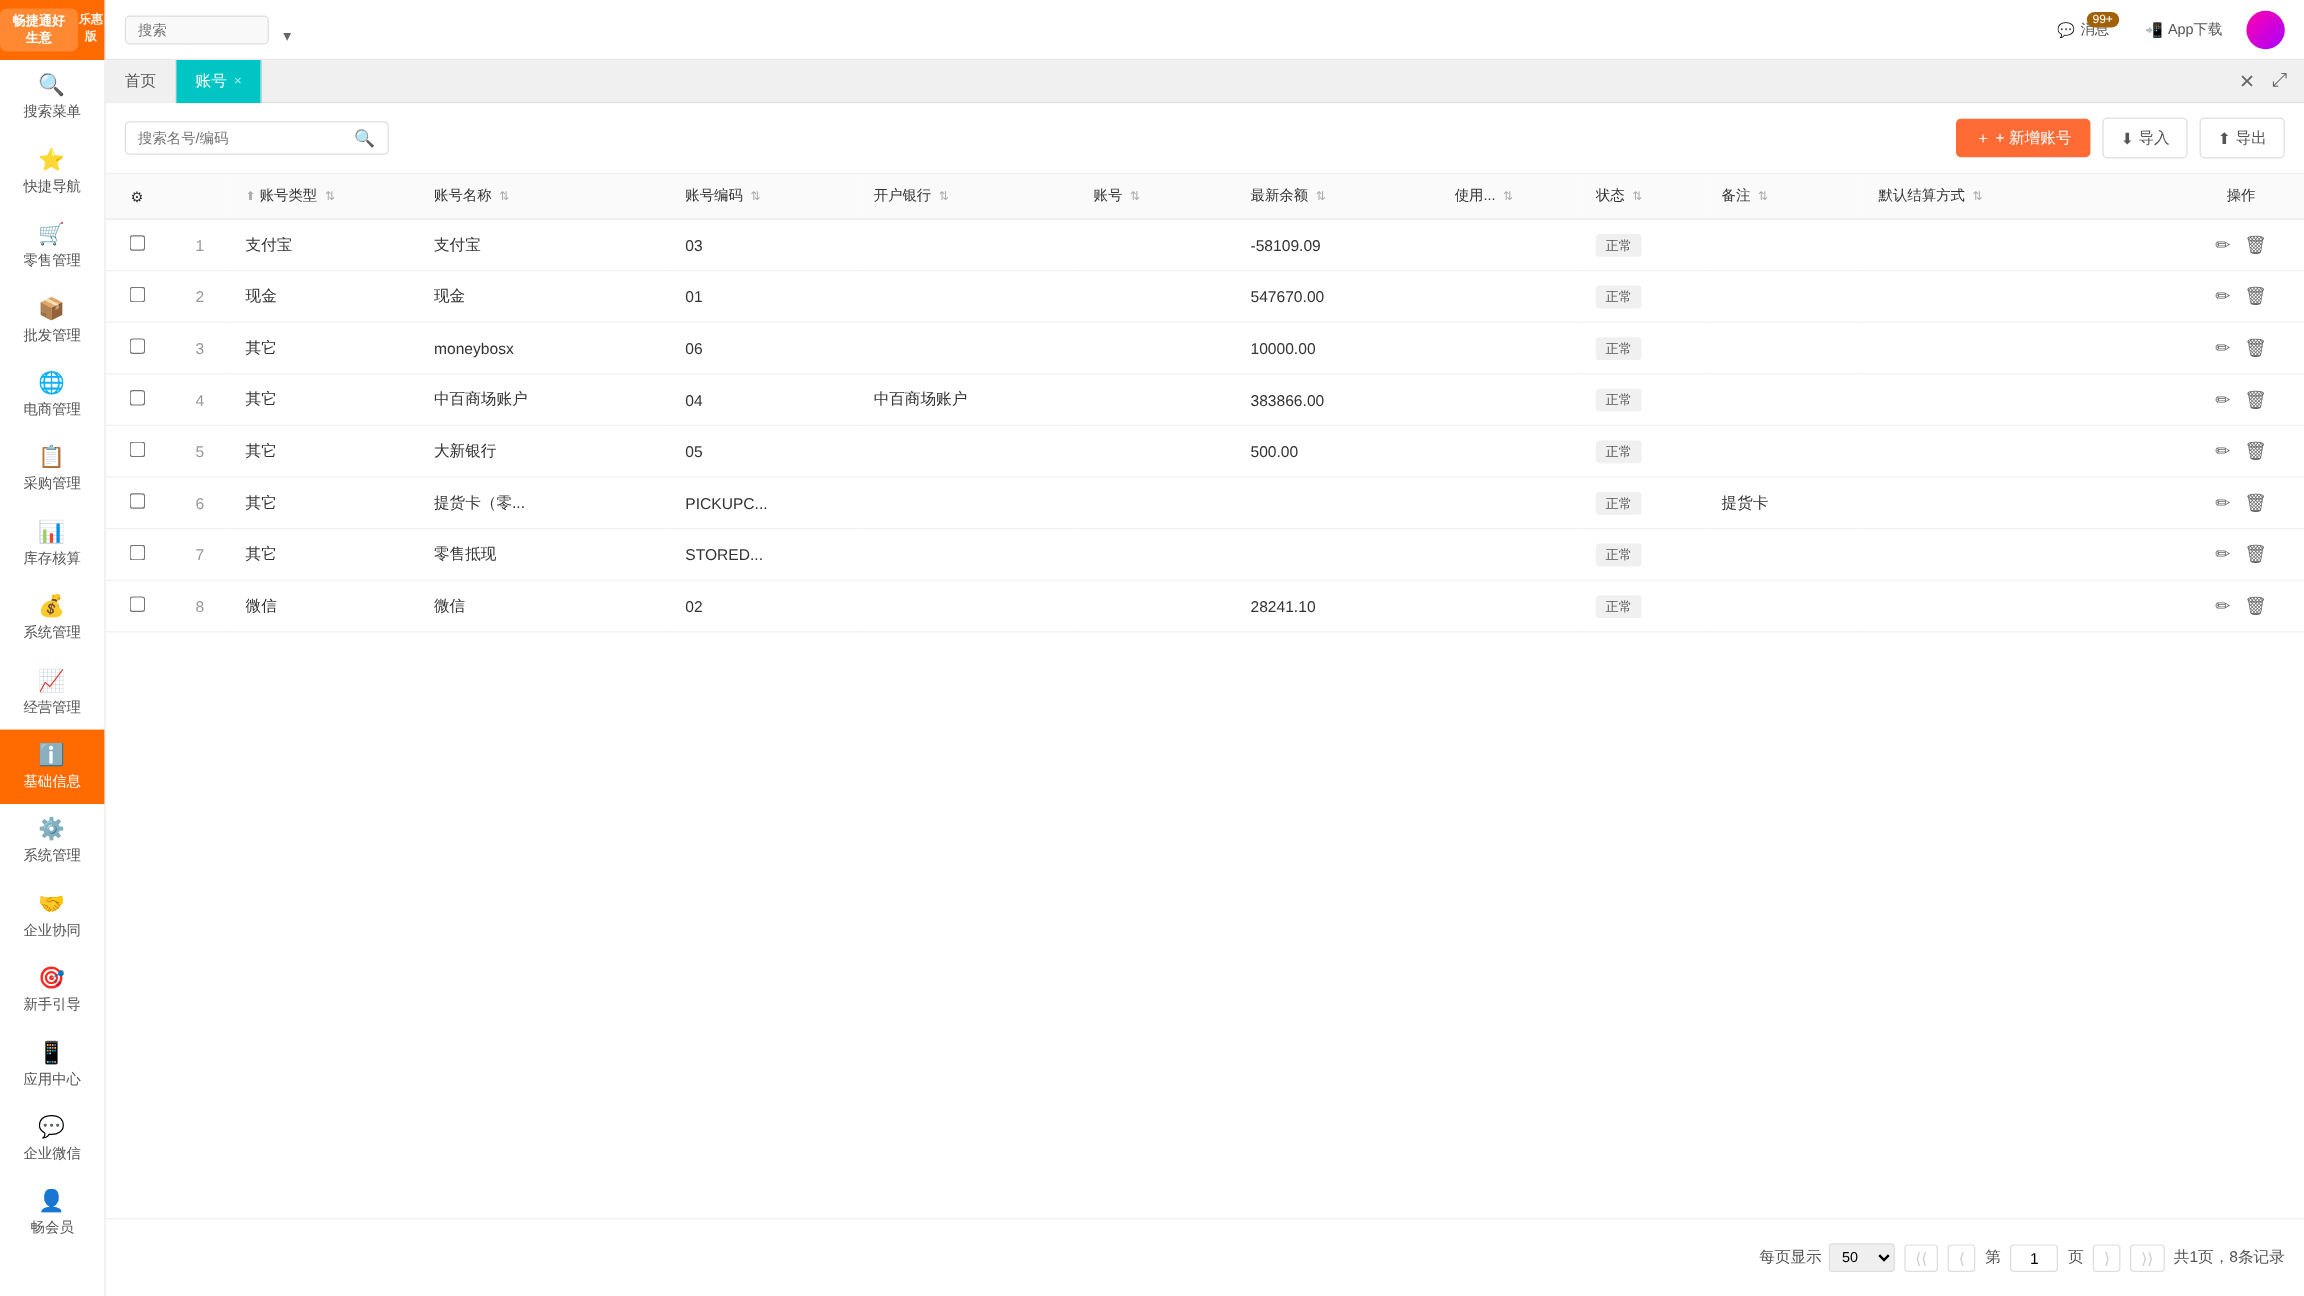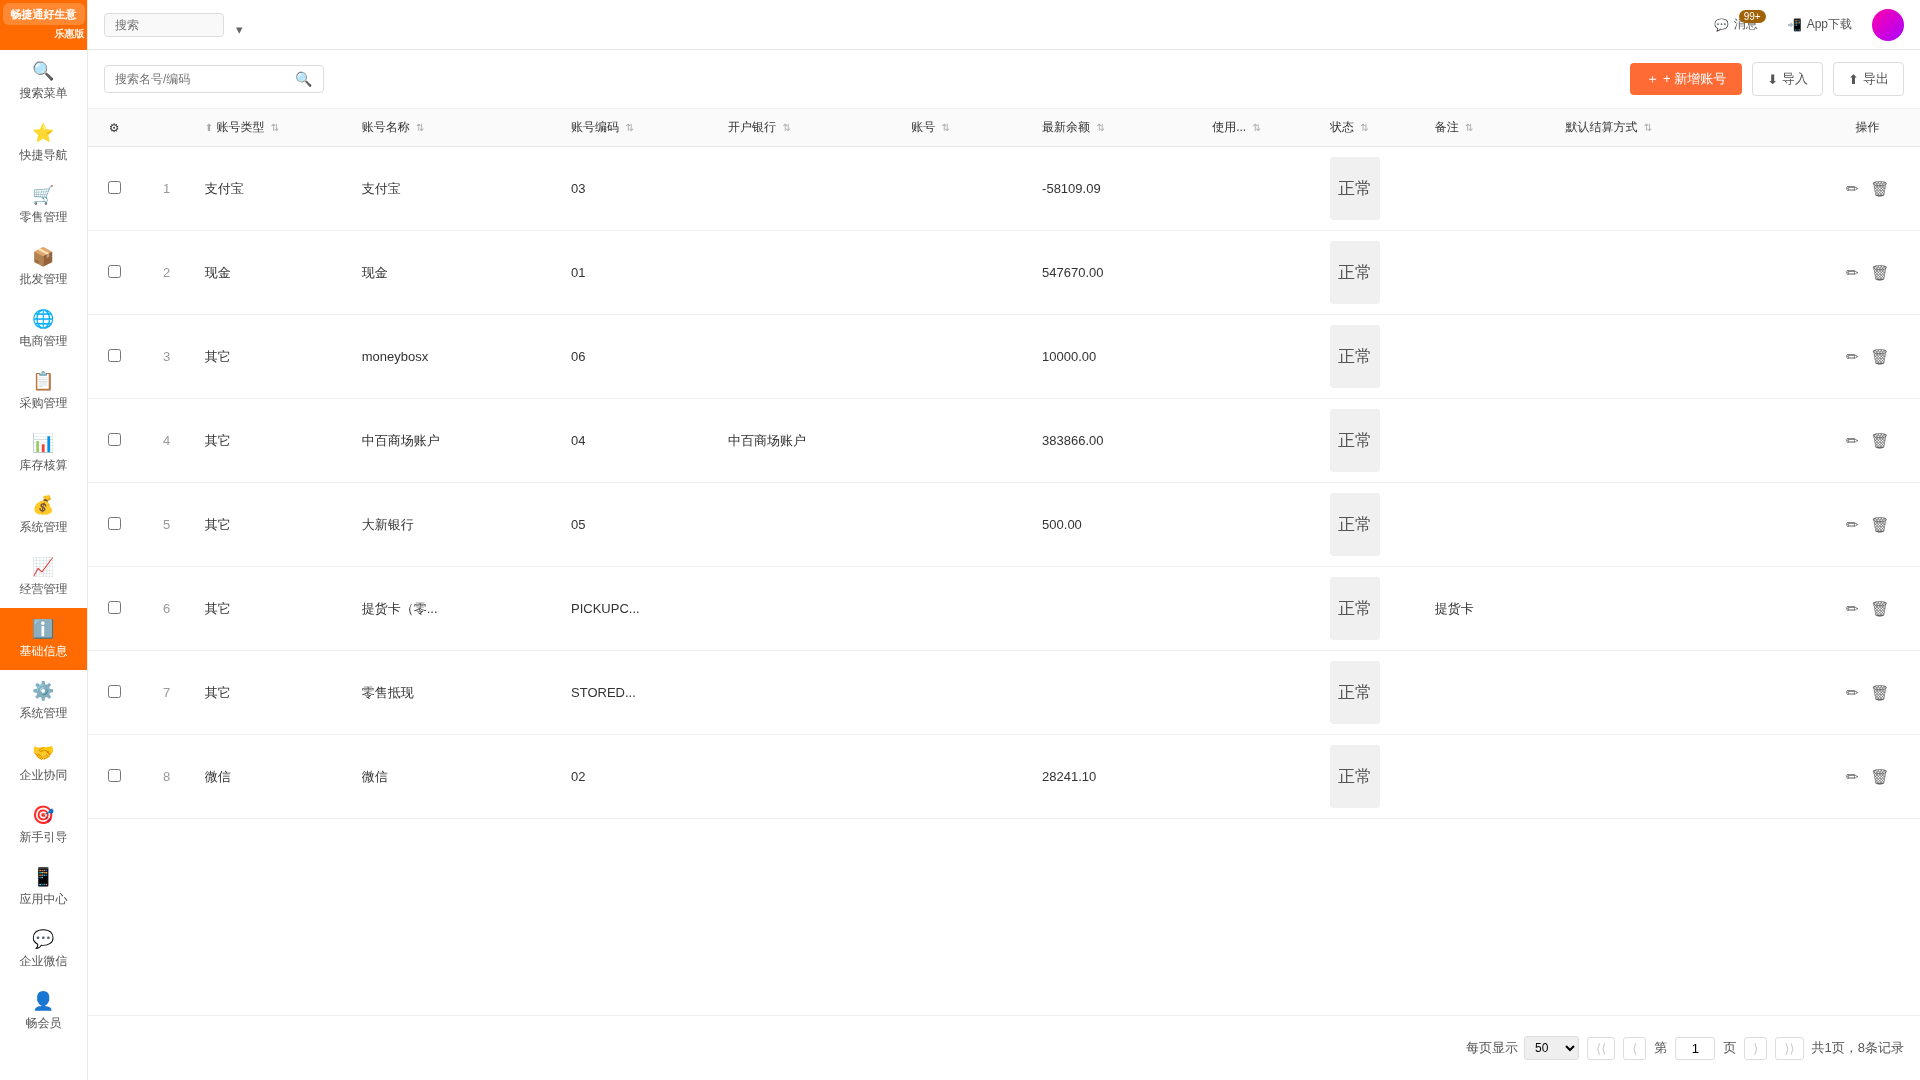--- a/index.html
+++ b/index.html
@@ -279,22 +279,22 @@
     }
     tbody td {
       padding: 10px 12px;
       color: #333;
       font-size: 13px;
     }
     .status-badge {
       background: #f0f0f0;
       color: #555;
       border-radius: 3px;
-      padding: 20px 8px;
-      font-size: 17px;
+      padding: 2px 8px;
+      font-size: 11px;
       display: inline-block;
     }
     .status-normal { background: #f0f0f0; color: #555; }
 
     .action-btn {
       background: none;
       border: none;
       cursor: pointer;
       color: #666;
       font-size: 15px;
@@ -345,21 +345,21 @@
     }
 
     
     .row-index { color: #999; text-align: center; }
   </style>
 </head>
 <body>
 
 <div class="sidebar">
   <div class="sidebar-logo">
-    <div style="display:flex;flex-direction:column;align-items:flex-end;">
+    <div style="display:flex;flex-direction:row;align-items:flex-end;">
       <div class="sidebar-logo-inner">畅捷通好生意</div>
       <div class="sidebar-logo-sub">乐惠版</div>
     </div>
   </div>
 
   <div class="sidebar-item">
     <span class="icon">🔍</span>
     <span>搜索菜单</span>
   </div>
   <div class="sidebar-item">
@@ -438,20 +438,33 @@
         <span class="badge">99+</span>
       </div>
       <div class="topbar-app">
         <span>📲</span>
         <span>App下载</span>
       </div>
       <div class="avatar" style="background: linear-gradient(135deg,#f0a,#a0f); cursor:pointer;"></div>
     </div>
   </div>
 
+  <div class="tabs-bar">
+    <div class="tab">
+      <span>首页</span>
+    </div>
+    <div class="tab active">
+      <span>账号</span>
+      <span class="tab-close">×</span>
+    </div>
+    <div class="tabs-actions">
+      <button class="tab-action-btn" title="关闭">✕</button>
+      <button class="tab-action-btn" title="全屏">⤢</button>
+    </div>
+  </div>
 
   <div class="content-area">
 
     <div class="toolbar">
       <div class="search-box">
         <input type="text" style="font-size: 12px; color: rgb(153, 153, 153);" placeholder="搜索名号/编码">
         <span class="search-icon">🔍</span>
       </div>
       <div class="toolbar-right">
         <button class="btn-primary">

